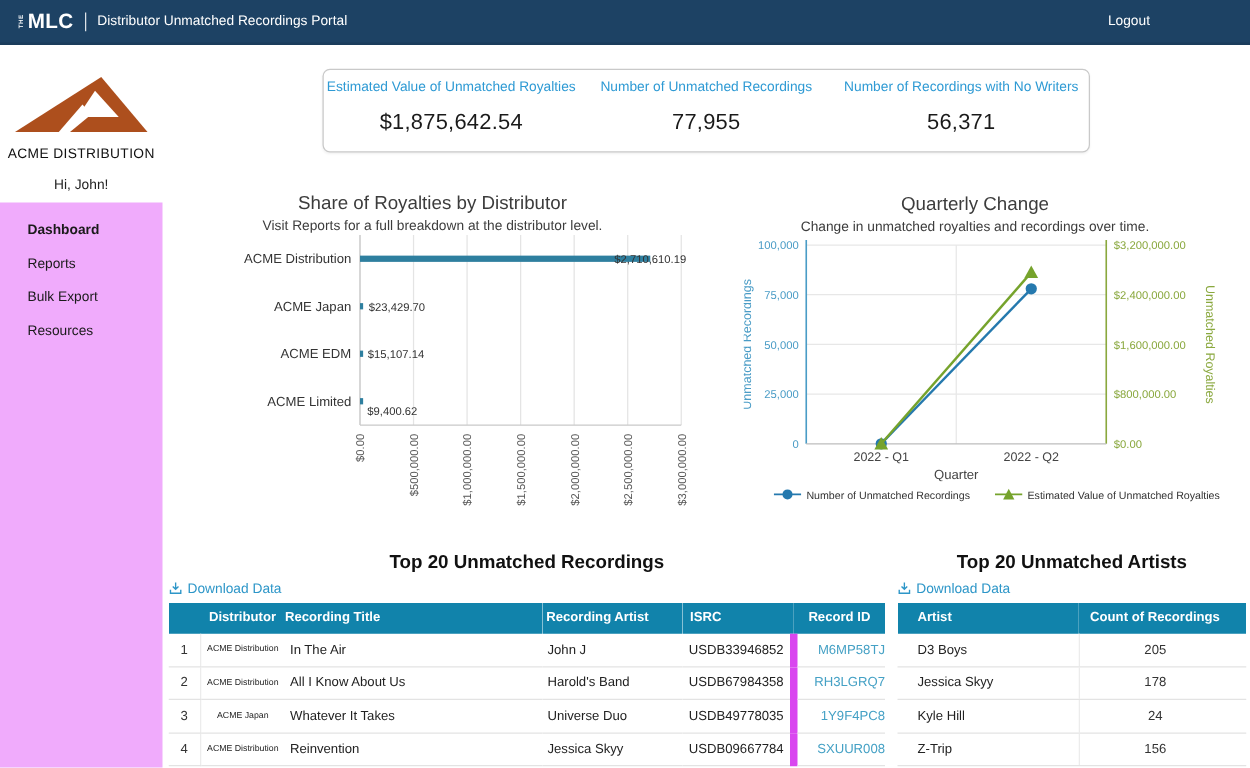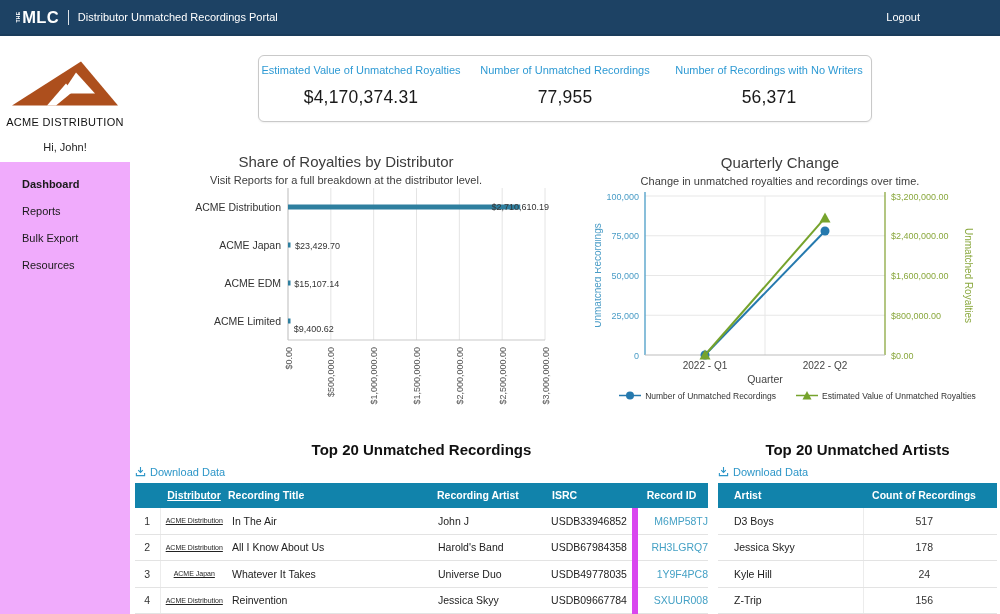--- a/index.html
+++ b/index.html
@@ -45,21 +45,21 @@
   tbody td { font-size:10.5px; color:#222; height:26.5px; border-bottom:1px solid #e3e3e3; overflow:hidden; white-space:nowrap; }
   th.c-num { width:25px; }
   th.c-dist { width:68px; }
   th.c-title { width:206px; }
   th.c-artist { width:112px; }
   th.c-isrc { width:89px; }
   th.c-rid { width:73px; }
   th.c-art { width:145px; }
   th.c-cnt { width:134px; }
   td.c-num { text-align:center; color:#333; border-right:1px solid #ececec; }
-  th.c-dist, td.c-dist { text-align:center;text-decoration:underline; }
+  th.c-dist, td.c-dist { text-align:center; }
   td.c-dist { font-size:7px; color:#222; }
   th.c-title { padding-left:0; }
   td.c-title { padding-left:4px; }
   th.c-artist { padding-left:3px; }
   td.c-artist { padding-left:4px; }
   th.c-isrc { padding-left:6px; }
   td.c-isrc { text-align:center; }
   th.c-rid { text-align:center; }
   td.c-rid { text-align:right; color:#45a1c5; cursor:pointer; border-left:6px solid #d946ef; }
   th.c-art, td.c-art { padding-left:16px; }
@@ -92,21 +92,21 @@
 <nav class="sidebar" id="sidebar">
     <div class="sb-item active">Dashboard</div>
     <div class="sb-item">Reports</div>
     <div class="sb-item">Bulk Export</div>
     <div class="sb-item">Resources</div>
   </nav>
 
 <section class="stats-card" id="stats">
     <div class="stat">
       <div class="stat-label">Estimated Value of Unmatched Royalties</div>
-      <div class="stat-value">$4,170,374.31</div>
+      <div class="stat-value">$1,875,642.54</div>
     </div>
     <div class="stat">
       <div class="stat-label">Number of Unmatched Recordings</div>
       <div class="stat-value">77,955</div>
     </div>
     <div class="stat">
       <div class="stat-label">Number of Recordings with No Writers</div>
       <div class="stat-value">56,371</div>
     </div>
   </section>
@@ -259,21 +259,21 @@
   <table>
     <thead>
         <tr id="art-head">
           <th class="c-art">Artist</th>
           <th class="c-cnt">Count of Recordings</th>
         </tr>
       </thead>
     <tbody id="art-body">
         <tr>
           <td class="c-art">D3 Boys</td>
-          <td class="c-cnt">517</td>
+          <td class="c-cnt">205</td>
         </tr>
         <tr>
           <td class="c-art">Jessica Skyy</td>
           <td class="c-cnt">178</td>
         </tr>
         <tr>
           <td class="c-art">Kyle Hill</td>
           <td class="c-cnt">24</td>
         </tr>
         <tr>

